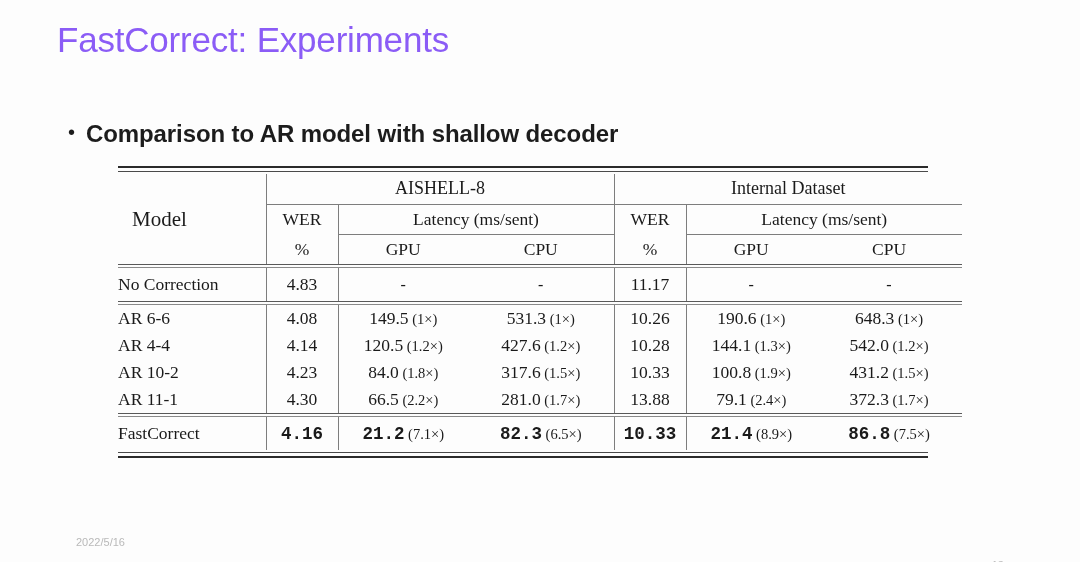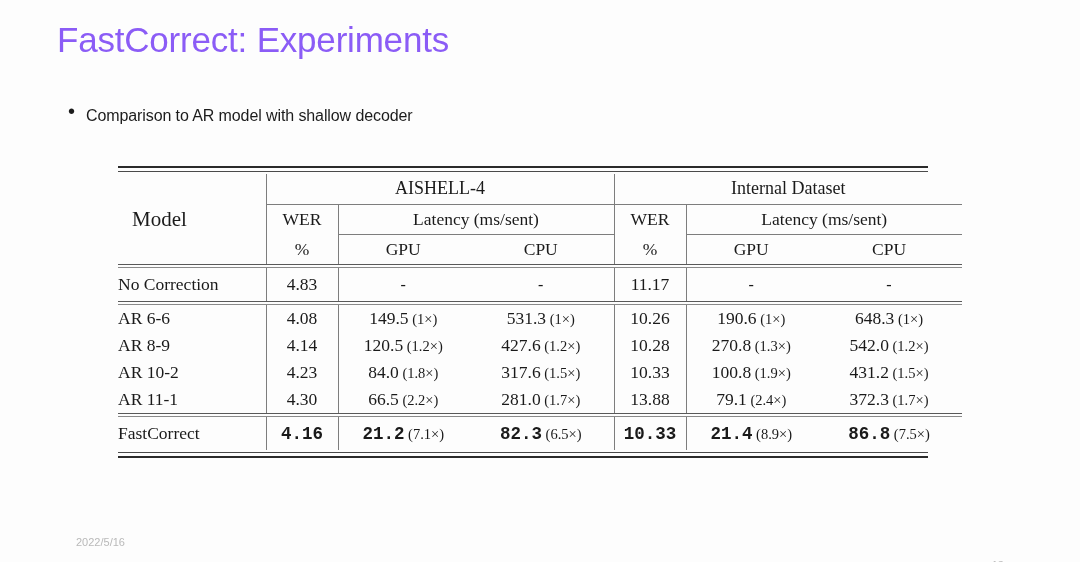--- a/index.html
+++ b/index.html
@@ -43,25 +43,26 @@
     gap: 11px;
   }
   #bullet-dot {
     font-size: 20px;
     line-height: 1;
     color: #1c1c1c;
     position: relative;
     top: -3px;
   }
   #bullet-text {
-    font-size: 16px;
-    font-weight: 400;
+    font-size: 24px;
+    font-weight: 700;
     color: #1c1c1c;
     white-space: nowrap;
     letter-spacing: -0.1px;
+    margin-top: 16px;
   }
 
   
   #table-wrap {
     position: absolute;
     left: 118px;
     top: 166px;
     width: 810px;
     font-family: "Liberation Serif", serif;
     color: #1a1a1a;
@@ -208,21 +209,21 @@
         <col class="col-wer">
         <col class="col-gpu">
         <col class="col-cpu">
         <col class="col-wer">
         <col class="col-gpu">
         <col class="col-cpu">
       </colgroup>
       <thead>
         <tr>
           <td rowspan="3" class="model-head">Model</td>
-          <td colspan="3" class="grp-head vsep grp-underline">AISHELL-4</td>
+          <td colspan="3" class="grp-head vsep grp-underline">AISHELL-8</td>
           <td colspan="3" class="grp-head vsep grp-underline">Internal Dataset</td>
         </tr>
         <tr>
           <td class="hdr-cell vsep">WER</td>
           <td colspan="2" class="hdr-cell vsep grp-underline">Latency (ms/sent)</td>
           <td class="hdr-cell vsep">WER</td>
           <td colspan="2" class="hdr-cell vsep grp-underline">Latency (ms/sent)</td>
         </tr>
         <tr>
           <td class="hdr-cell vsep">%</td>
@@ -256,26 +257,26 @@
           <tr class="data-row">
             <td class="model-cell">AR 6-6</td>
             <td class="vsep"><span class="numval">4.08</span></td>
             <td class="vsep"><span class="numval">149.5</span><span class="speed"> (1×)</span></td>
             <td class=""><span class="numval">531.3</span><span class="speed"> (1×)</span></td>
             <td class="vsep"><span class="numval">10.26</span></td>
             <td class="vsep"><span class="numval">190.6</span><span class="speed"> (1×)</span></td>
             <td class=""><span class="numval">648.3</span><span class="speed"> (1×)</span></td>
           </tr>
           <tr class="data-row">
-            <td class="model-cell">AR 8-9</td>
+            <td class="model-cell">AR 4-4</td>
             <td class="vsep"><span class="numval">4.14</span></td>
             <td class="vsep"><span class="numval">120.5</span><span class="speed"> (1.2×)</span></td>
             <td class=""><span class="numval">427.6</span><span class="speed"> (1.2×)</span></td>
             <td class="vsep"><span class="numval">10.28</span></td>
-            <td class="vsep"><span class="numval">270.8</span><span class="speed"> (1.3×)</span></td>
+            <td class="vsep"><span class="numval">144.1</span><span class="speed"> (1.3×)</span></td>
             <td class=""><span class="numval">542.0</span><span class="speed"> (1.2×)</span></td>
           </tr>
           <tr class="data-row">
             <td class="model-cell">AR 10-2</td>
             <td class="vsep"><span class="numval">4.23</span></td>
             <td class="vsep"><span class="numval">84.0</span><span class="speed"> (1.8×)</span></td>
             <td class=""><span class="numval">317.6</span><span class="speed"> (1.5×)</span></td>
             <td class="vsep"><span class="numval">10.33</span></td>
             <td class="vsep"><span class="numval">100.8</span><span class="speed"> (1.9×)</span></td>
             <td class=""><span class="numval">431.2</span><span class="speed"> (1.5×)</span></td>

